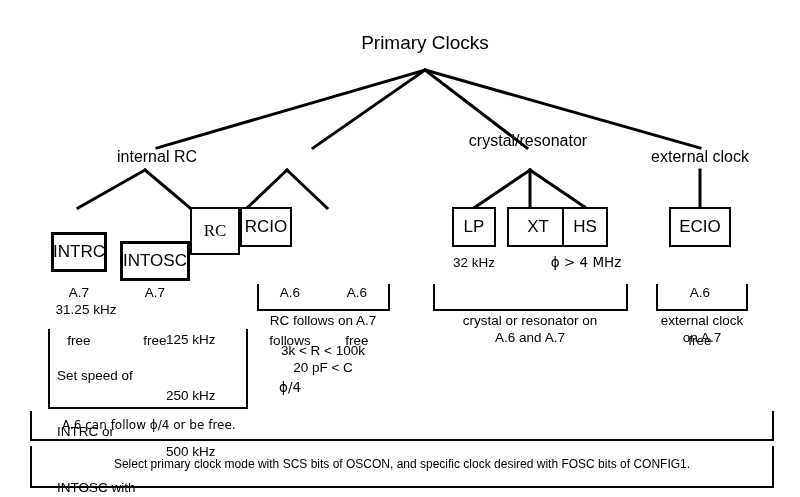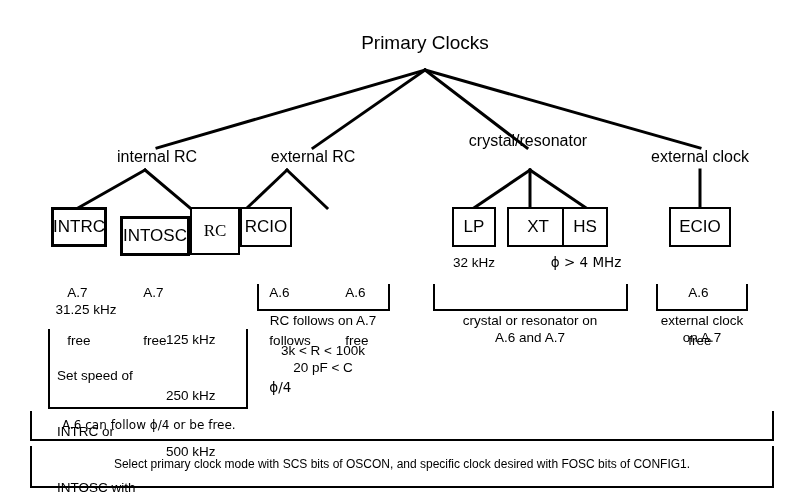--- a/index.html
+++ b/index.html
@@ -1,25 +1,25 @@
 <!DOCTYPE html>
 <html><head>
 <meta charset="utf-8">
 <style>
   html,body{margin:0;padding:0;background:#ffffff;}
   body{width:800px;height:497px;position:relative;overflow:hidden;
        font-family:"Liberation Sans","DejaVu Sans",sans-serif;color:#000;}
   #canvas{position:absolute;left:0;top:0;width:800px;height:497px;}
   svg.lines{position:absolute;left:0;top:0;width:800px;height:497px;pointer-events:none;}
   .lbl{position:absolute;white-space:pre;line-height:1.18;}
-  .ctr{transform:translateX(-50%);}
+  .ctr{transform:translateX(-50%);text-align:center;}
   .box{position:absolute;border:2px solid #000;background:#fff;
        display:flex;align-items:center;justify-content:center;
        font-size:17px;box-sizing:border-box;}
-  .box.thick{border-width:3px;}
+  .box.thick{border-width:3px;margin-top:25px;}
   .title{font-size:19px;}
   .branch{font-size:16px;}
   .note{font-size:13.5px;}
   .caption{font-size:13.5px;}
   .bottomcap{font-size:12px;}
   .phi{font-family:"DejaVu Sans",sans-serif;}
 </style>
 </head>
 <body>
 
@@ -55,21 +55,20 @@
 
       <path d="M31,412 L31,440 L773,440 L773,412" stroke-width="2"></path>
 
       <path d="M31,447 L31,487 L773,487 L773,447" stroke-width="2"></path>
     </g>
   </svg>
 
   <div class="lbl ctr title" style="left:425px;top:32px;">Primary Clocks</div>
 
   <div class="lbl ctr branch" style="left:157px;top:148px;">internal RC</div>
-  <div class="lbl ctr branch" style="left:313px;top:148px;">external RC</div>
   <div class="lbl ctr branch" style="left:528px;top:132px;">crystal/resonator</div>
   <div class="lbl ctr branch" style="left:700px;top:148px;">external clock</div>
 
   <div class="box thick" style="left:51px;top:207px;width:56px;height:40px;">INTRC</div>
   <div class="box thick" style="left:120px;top:216px;width:70px;height:40px;">INTOSC</div>
   <div class="box" style="left:190px;top:207px;width:50px;height:48px;font-family:Liberation Serif, serif;">RC</div>
   <div class="box" style="left:240px;top:207px;width:52px;height:40px;">RCIO</div>
   <div class="box" style="left:452px;top:207px;width:44px;height:40px;">LP</div>
   <div class="box" style="left:507px;top:207px;width:62px;height:40px;">XT</div>
   <div class="box" style="left:562px;top:207px;width:46px;height:40px;">HS</div>

